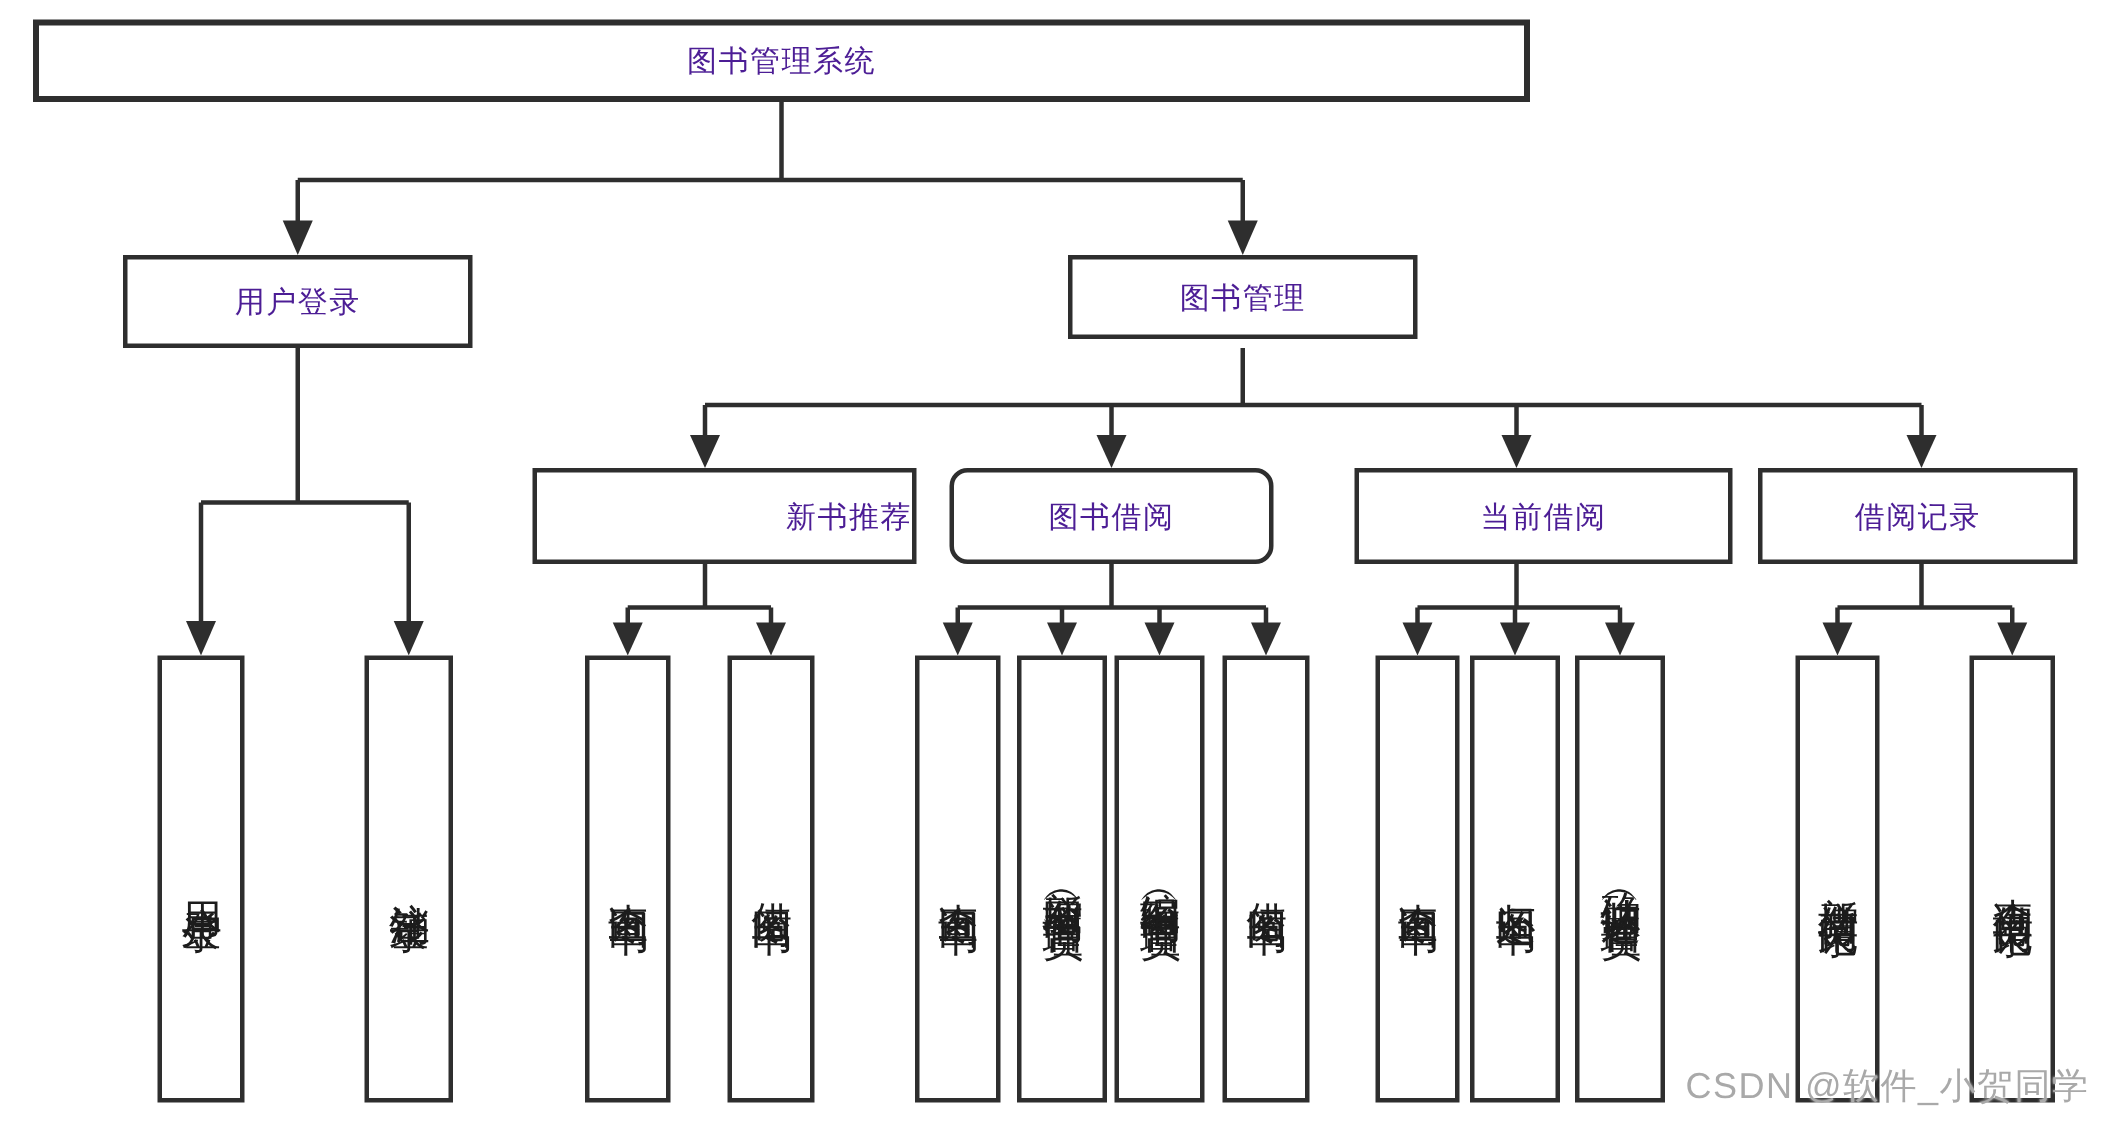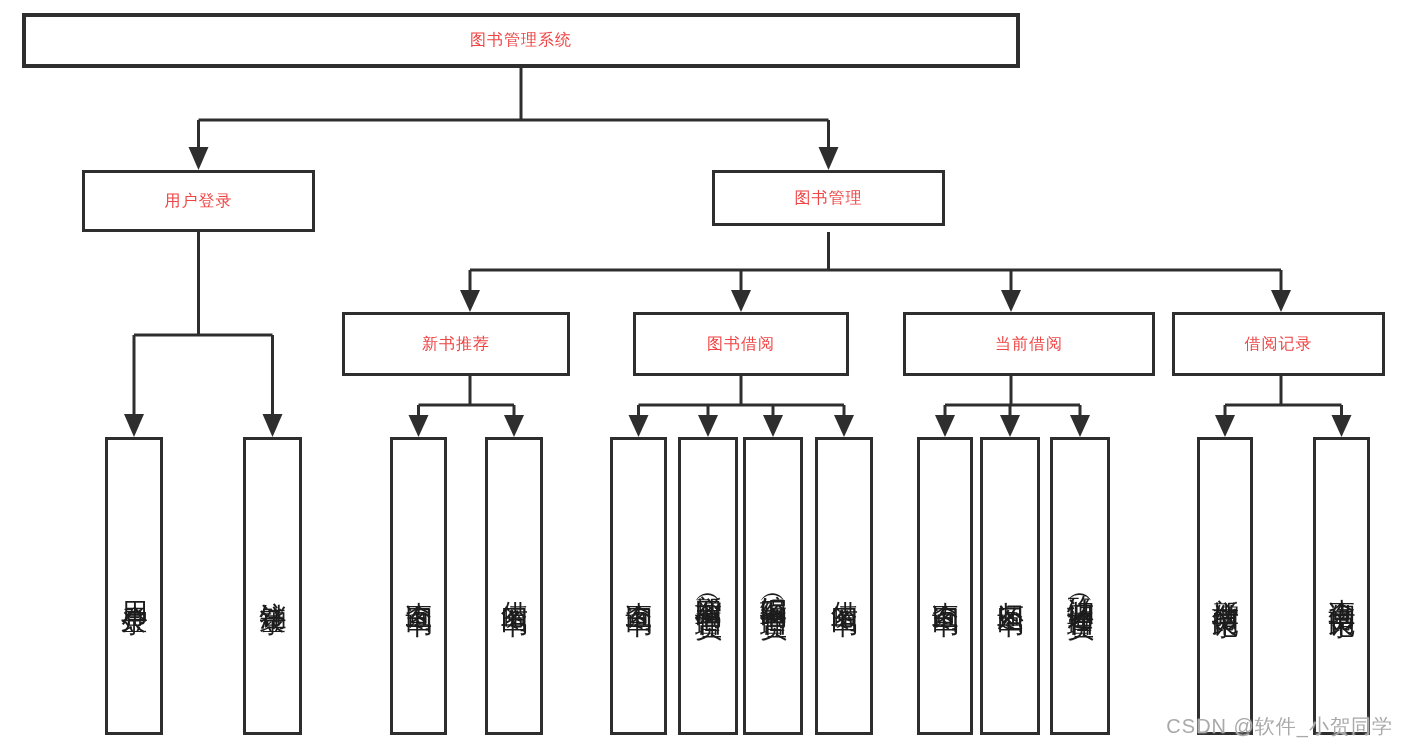--- a/index.html
+++ b/index.html
@@ -22,22 +22,22 @@
     pointer-events: none;
   }
   .node {
     position: absolute;
     box-sizing: border-box;
     background: #ffffff;
     border: 3px solid #2e2e2e;
     display: flex;
     align-items: center;
     justify-content: center;
-    color: #ef4444;
-    font-size: 16px;
+    color: #4c1d95;
+    font-size: 20px;
     letter-spacing: 1px;
     white-space: nowrap;
   }
   .node.root { border-width: 4px; }
   .leaf {
     position: absolute;
     box-sizing: border-box;
     background: #ffffff;
     border: 3px solid #2e2e2e;
     display: flex;
@@ -52,43 +52,43 @@
     text-orientation: mixed;
     font-size: 27px;
     letter-spacing: 3px;
     line-height: 1;
   }
   
   .n-root   { left: 22px;  top: 13px;  width: 998px; height: 55px; }
   .n-login  { left: 82px;  top: 170px; width: 233px; height: 62px; }
   .n-mgmt   { left: 712px; top: 170px; width: 233px; height: 56px; }
   
-  .n-rec    { left: 342px;  top: 312px; width: 228px; height: 64px; }
-  .n-borrow { left: 633px;  top: 312px; width: 216px; height: 64px; }
+  .n-rec    { left: 355px;  top: 312px; width: 256px; height: 64px; justify-content: flex-end; }
+  .n-borrow { left: 633px;  top: 312px; width: 216px; height: 64px; border-radius: 12px; }
   .n-cur    { left: 903px;  top: 312px; width: 252px; height: 64px; }
   .n-rec2   { left: 1172px; top: 312px; width: 213px; height: 64px; }
   
   .lf-a1 { left: 105px;  width: 58px; }
   .lf-a2 { left: 243px;  width: 59px; }
   .lf-b1 { left: 390px;  width: 57px; }
   .lf-b2 { left: 485px;  width: 58px; }
   .lf-c1 { left: 610px;  width: 57px; }
   .lf-c2 { left: 678px;  width: 60px; }
   .lf-c3 { left: 743px;  width: 60px; }
   .lf-c4 { left: 815px;  width: 58px; }
   .lf-d1 { left: 917px;  width: 56px; }
   .lf-d2 { left: 980px;  width: 60px; }
   .lf-d3 { left: 1050px; width: 60px; }
   .lf-e1 { left: 1197px; width: 56px; }
   .lf-e2 { left: 1313px; width: 57px; }
   #watermark {
     position: absolute;
     right: 12px;
     bottom: 7px;
-    font-size: 20px;
+    font-size: 24px;
     color: #a9a9a9;
     letter-spacing: 1px;
     white-space: nowrap;
     text-shadow: 0 0 2px #ffffff;
   }
 </style>
 </head>
 <body>
 
 <div id="stage">

